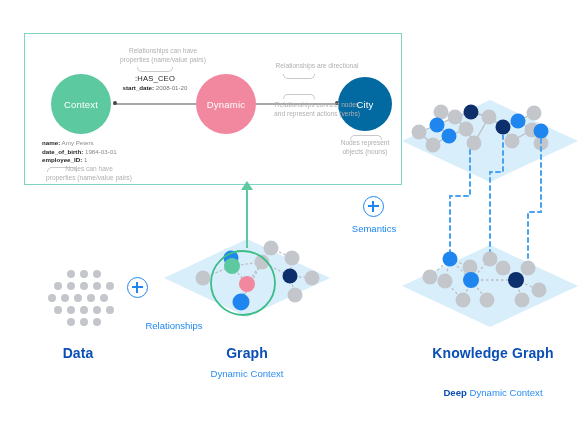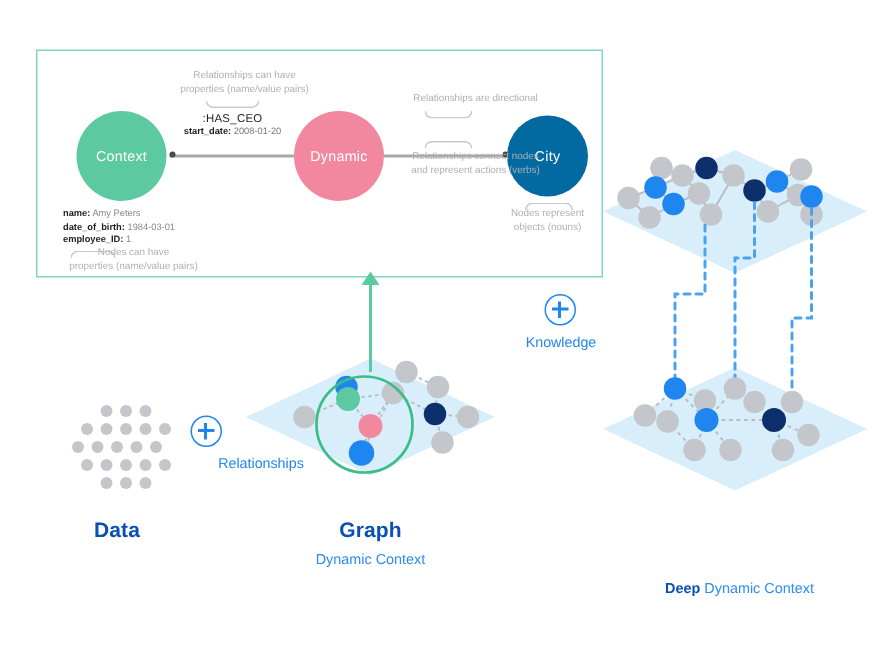--- a/index.html
+++ b/index.html
@@ -406,25 +406,26 @@
     <circle cx="539" cy="290" r="7.5" fill="#c3c7cc"></circle>
     <circle cx="522" cy="300" r="7.5" fill="#c3c7cc"></circle>
     <circle cx="463" cy="300" r="7.5" fill="#c3c7cc"></circle>
     <circle cx="487" cy="300" r="7.5" fill="#c3c7cc"></circle>
     <circle cx="450" cy="259" r="7.5" fill="#1f86f0"></circle>
     <circle cx="471" cy="280" r="8" fill="#1f86f0"></circle>
     <circle cx="516" cy="280" r="8" fill="#0d2f6b"></circle>
   </svg>
 
   <div class="plus-badge" style="left:127px; top:277px;"></div>
-  <div class="plus-label" style="left:88px; top:304px; width:100px;padding-left:36px;">Relationships</div>
+  <div class="plus-label" style="left:88px; top:320px; width:100px;padding-left:36px;">Relationships</div>
 
   <div class="plus-badge" style="left:363px; top:196px;"></div>
-  <div class="plus-label" style="left:324px; top:223px; width:100px;">Knowledge</div>
+  <div class="plus-label" style="left:324px; top:223px; width:100px;">Semantics</div>
 
   <div class="caption-title" style="left:197px; top:345px; width:100px;">Graph</div>
 
   <div class="caption-title" style="left:28px; top:345px; width:100px;">Data</div>
   <div class="caption-sub" style="left:197px; top:368px; width:100px;">Dynamic Context</div>
 
+  <div class="caption-title" style="left:405px; top:345px; width:176px;">Knowledge Graph</div>
   <div class="caption-sub" style="left:405px; top:368px; width:176px;margin-top:19px;"><span class="deep">Deep</span><span> Dynamic Context</span></div>
 
 </div>
 
 </body></html>

